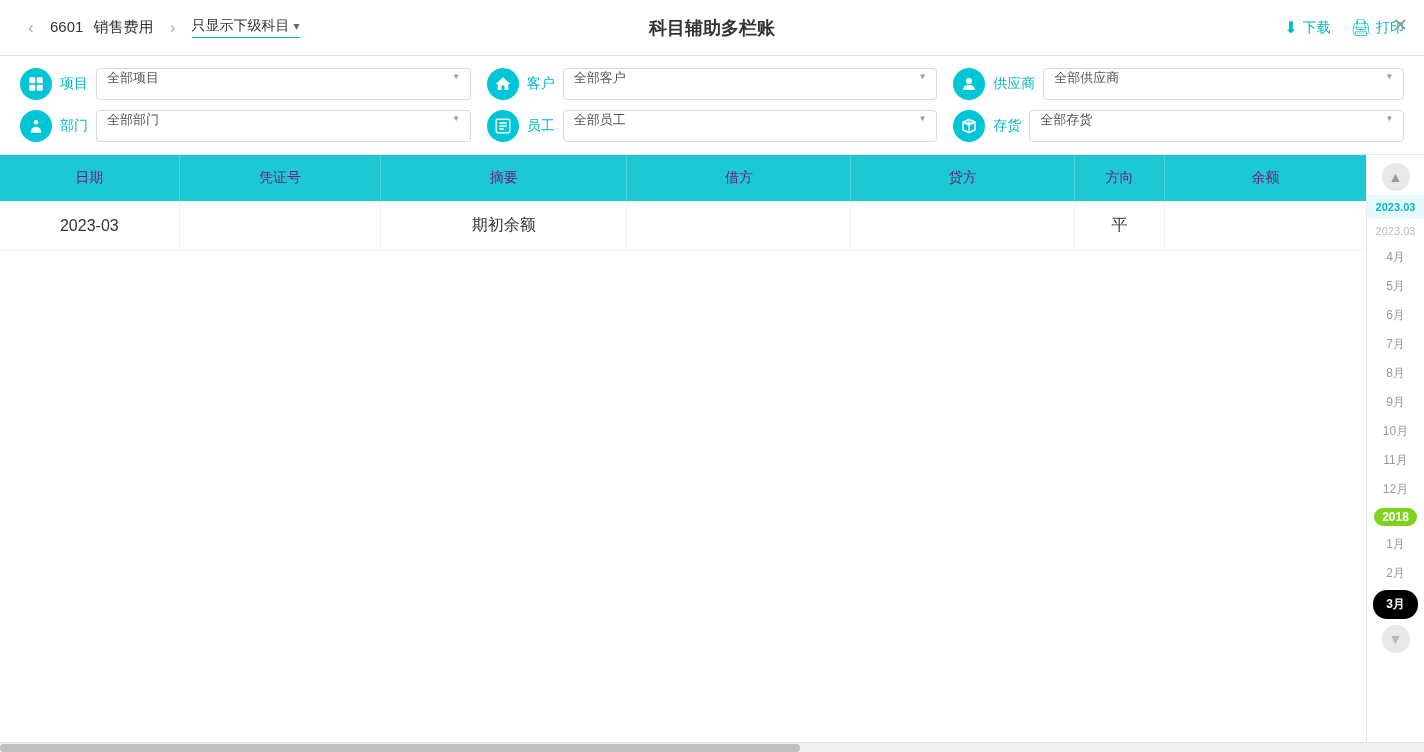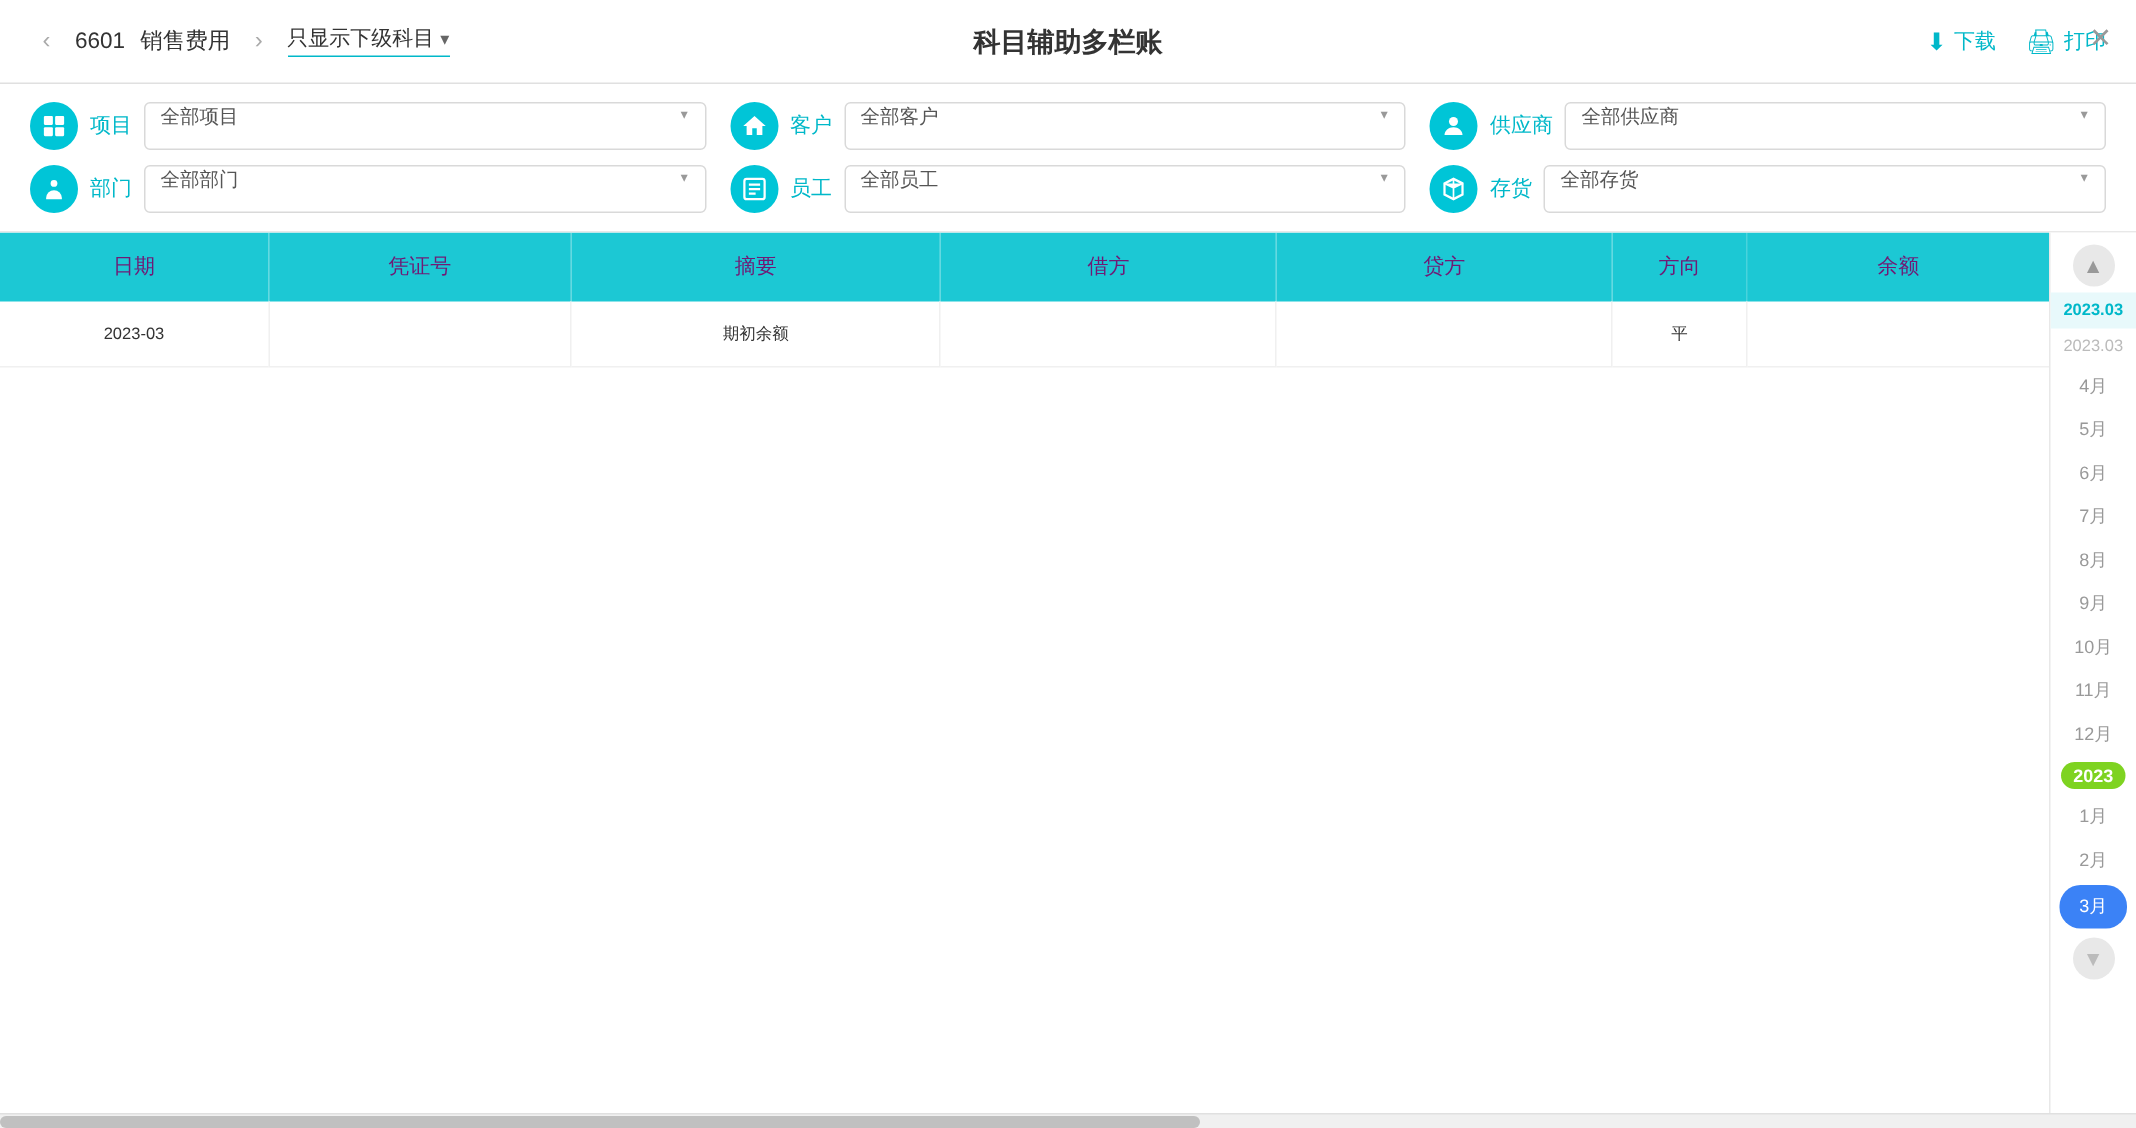--- a/index.html
+++ b/index.html
@@ -186,21 +186,21 @@
     thead th:last-child {
       border-right: none;
     }
     tbody tr {
       border-bottom: 1px solid #f0f0f0;
     }
     tbody td {
       padding: 14px 12px;
       text-align: center;
       color: #333;
-      font-size: 11px;
+      font-size: 16px;
       border-right: 1px solid #f0f0f0;
     }
     tbody td:last-child {
       border-right: none;
     }
     
     .h-scrollbar {
       height: 10px;
       background: #f0f0f0;
       margin: 0 0 0 0;
@@ -244,26 +244,26 @@
       font-size: 12px;
       color: #999;
       cursor: pointer;
     }
     .timeline-item.highlight {
       background: #e8f9fb;
       color: #00b8c9;
       font-weight: 500;
     }
     .timeline-item.selected-month {
-      background: #3b82f6;
+      background: #000000;
       color: #fff;
       border-radius: 14px;
       margin: 2px 6px;
       width: calc(100% - 12px);
-      font-weight: 400;
+      font-weight: 700;
     }
     .year-badge {
       background: #7ed321;
       color: #fff;
       border-radius: 10px;
       padding: 2px 8px;
       font-size: 12px;
       font-weight: 600;
       margin: 4px 0;
     }
@@ -438,21 +438,21 @@
       <div class="timeline-item" style="font-size:11px; color:#bbb;">2023.03</div>
       <div class="timeline-item">4月</div>
       <div class="timeline-item">5月</div>
       <div class="timeline-item">6月</div>
       <div class="timeline-item">7月</div>
       <div class="timeline-item">8月</div>
       <div class="timeline-item">9月</div>
       <div class="timeline-item">10月</div>
       <div class="timeline-item">11月</div>
       <div class="timeline-item">12月</div>
-      <div class="year-badge">2023</div>
+      <div class="year-badge">2018</div>
       <div class="timeline-item">1月</div>
       <div class="timeline-item">2月</div>
       <div class="timeline-item selected-month">3月</div>
 
       <div class="timeline-nav-btn" style="background:#e8e8e8; color:#bbb;">▼</div>
     </div>
   </div>
 
   <div class="h-scrollbar">
     <div class="h-scrollbar-thumb"></div>

